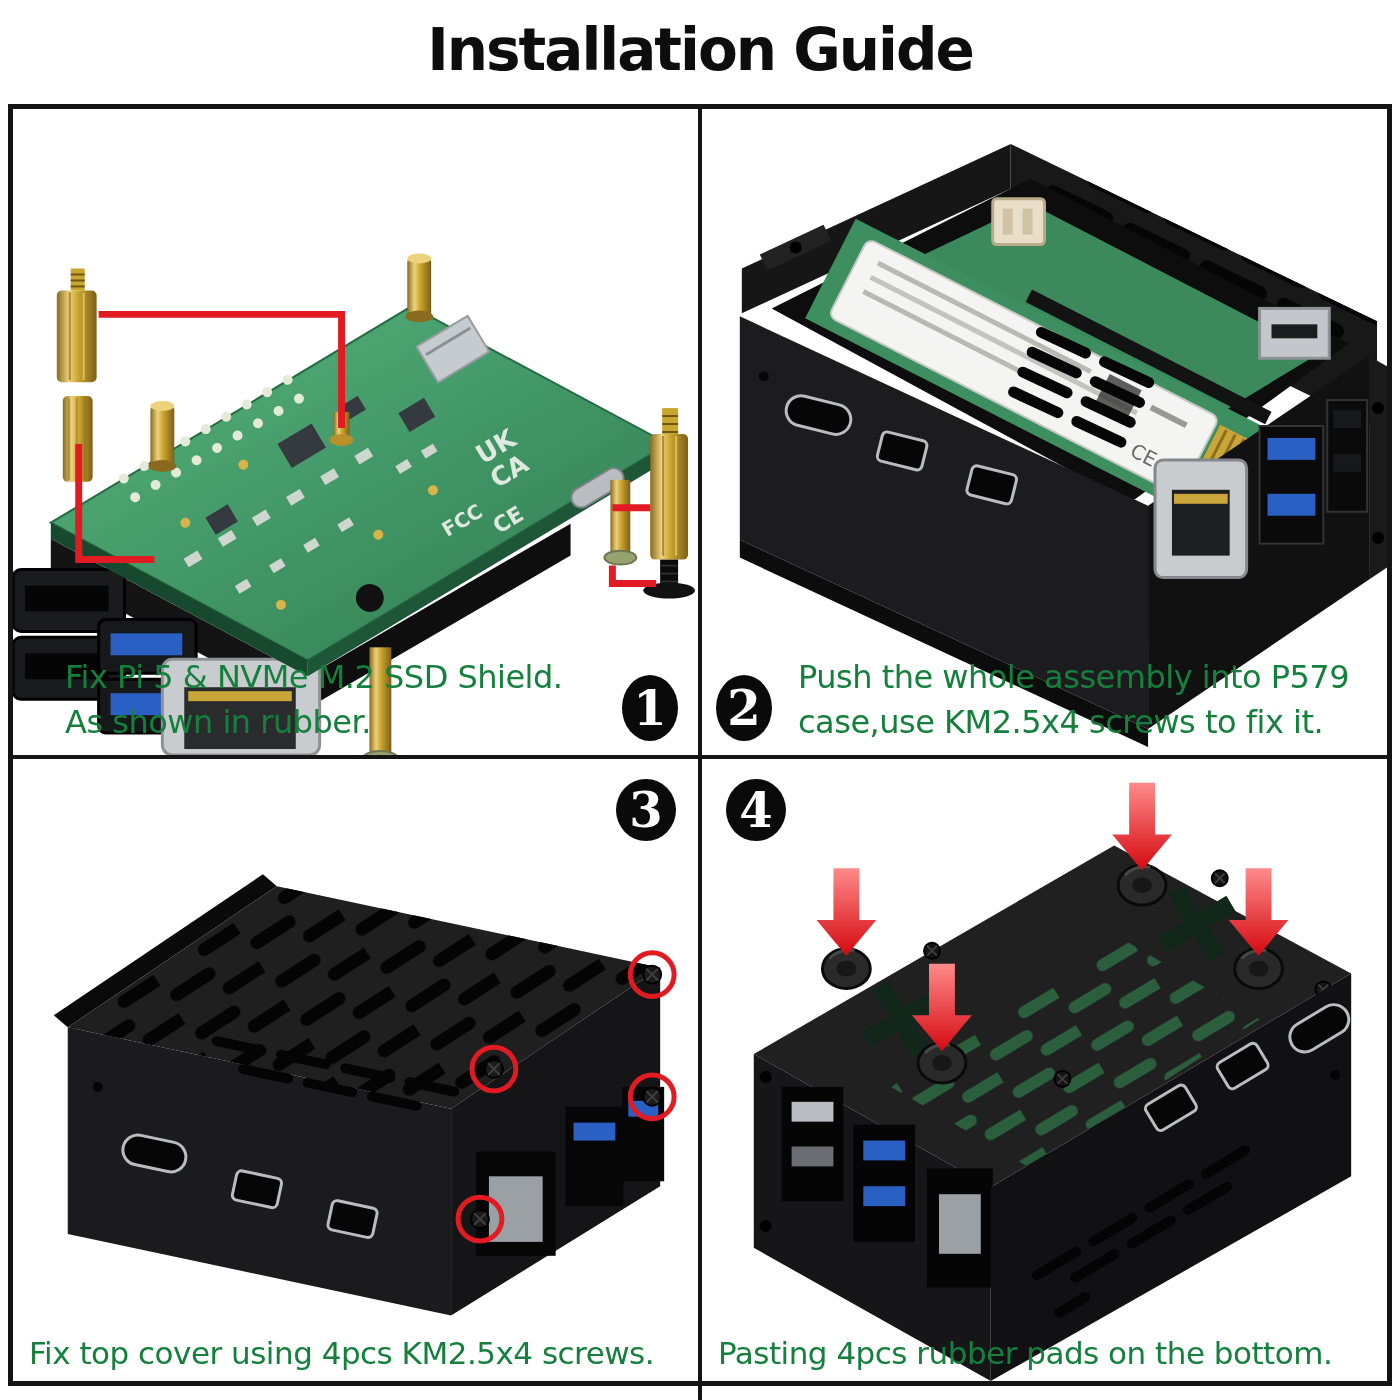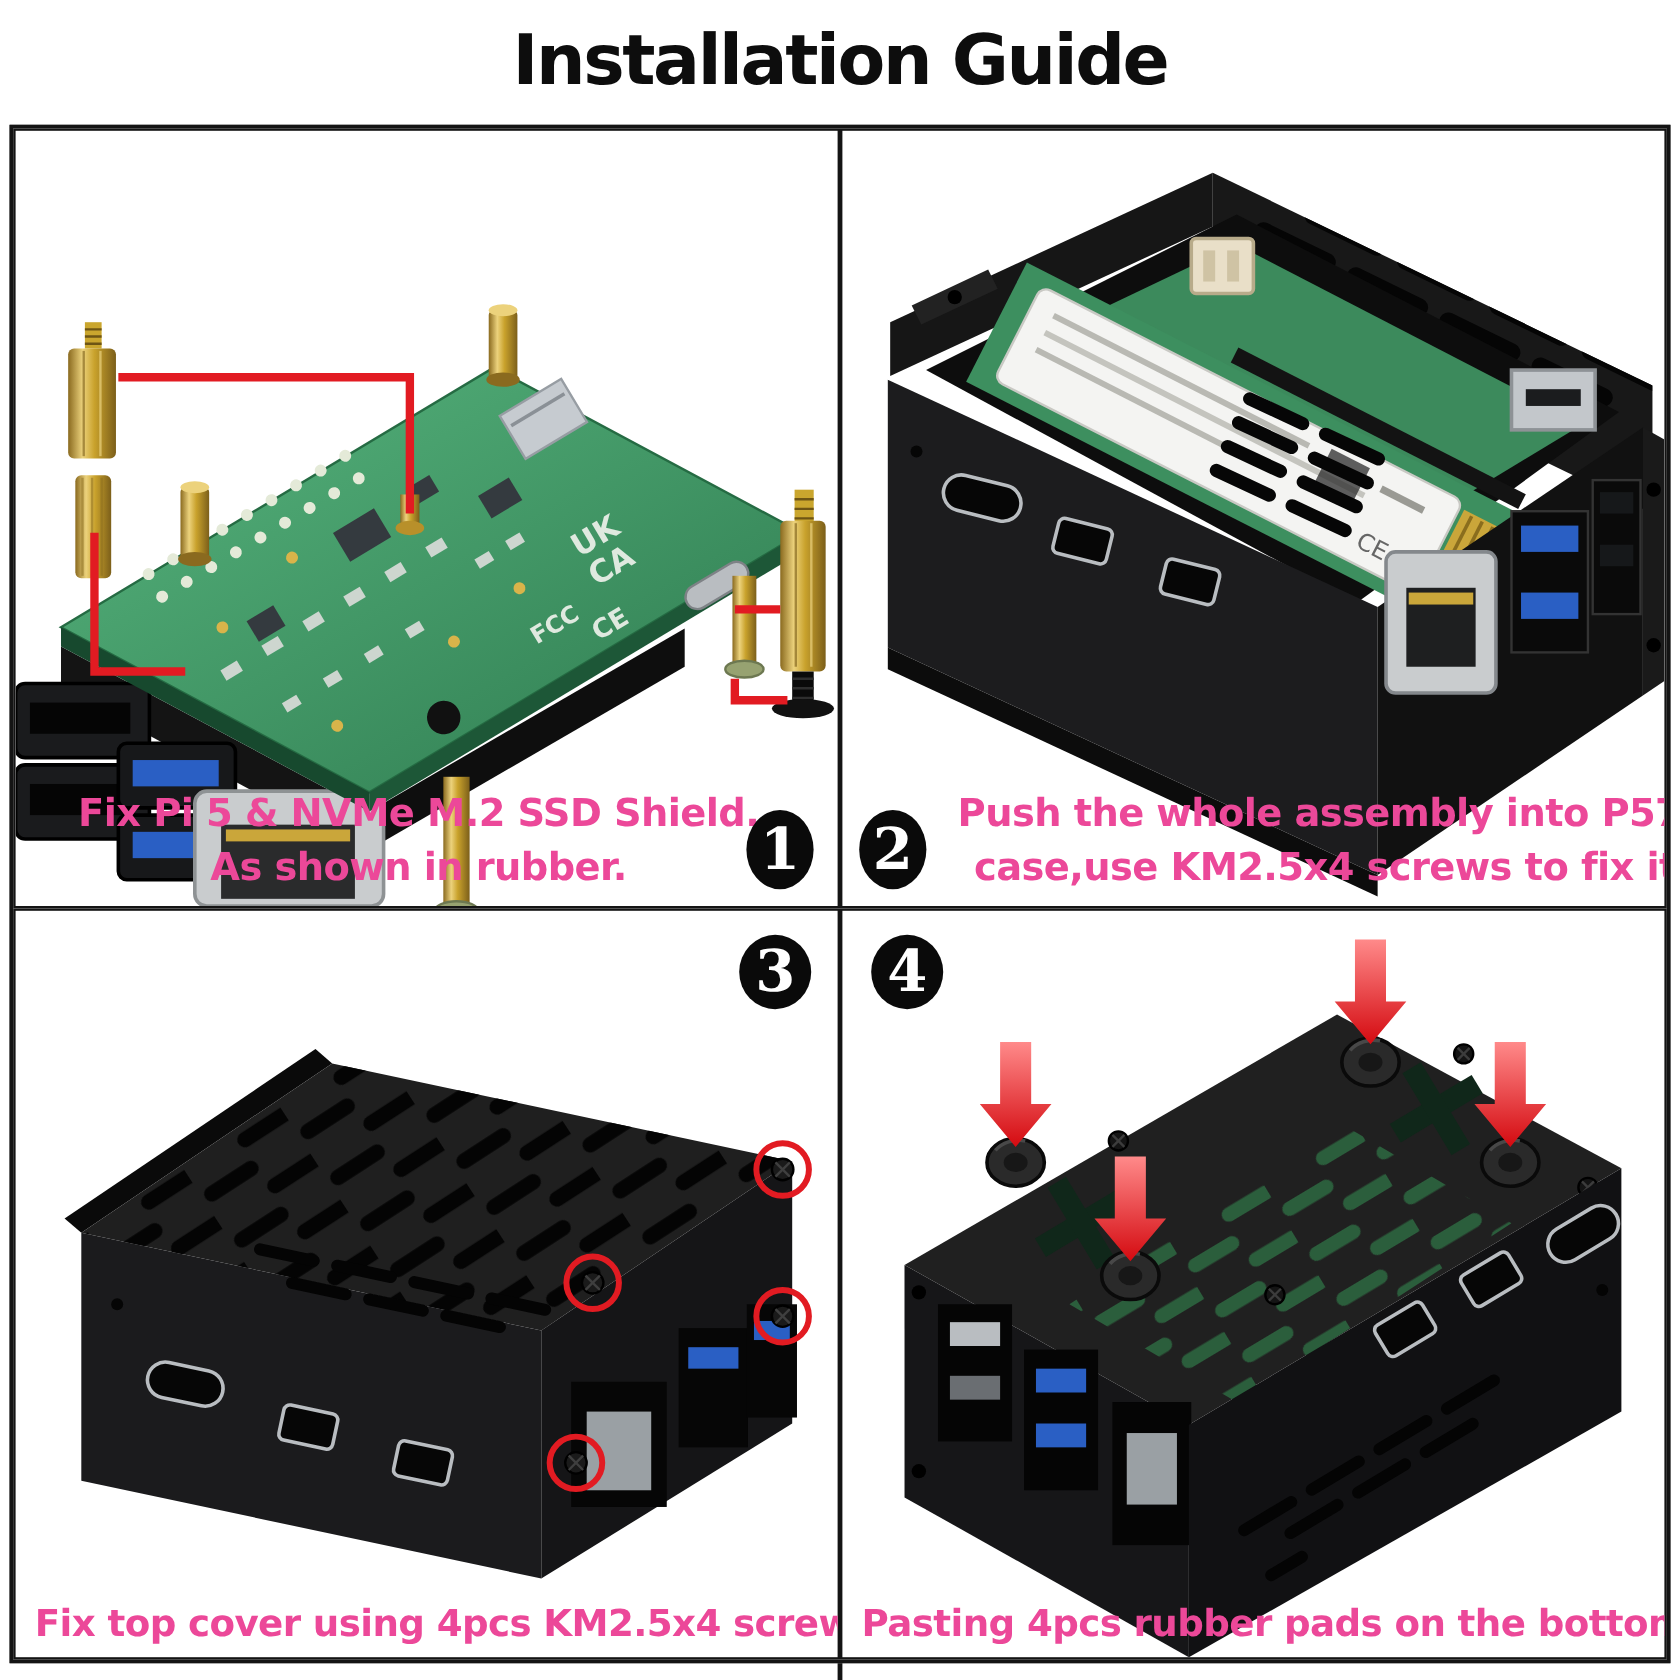--- a/index.html
+++ b/index.html
@@ -3,21 +3,21 @@
 <meta charset="utf-8">
 <style>
   html,body{margin:0;padding:0;background:#fff;width:1400px;height:1400px;overflow:hidden;}
   .page{position:relative;width:1400px;height:1400px;background:#fff;font-family:"DejaVu Sans",sans-serif;padding-left:30px;}
   .title{position:absolute;top:0;left:0;width:1400px;height:100px;display:flex;align-items:center;justify-content:center;
          font-size:58px;font-weight:bold;letter-spacing:-2px;color:#0d0d0d;}
   .grid{position:absolute;left:8px;top:104px;width:1384px;height:1282px;border:3px solid #141414;box-sizing:border-box;
         display:grid;grid-template-columns:1fr 1fr;grid-template-rows:650px 1fr;background:#141414;grid-gap:0;}
   .panel{position:relative;border:2px solid #141414;overflow:hidden;background:#fff;}
   .photo{position:absolute;left:0;top:0;width:100%;height:100%;}
-  .caption{position:absolute;color:#ec4899;font-weight:bold;font-size:32px;letter-spacing:-0.5px;line-height:45px;white-space:nowrap;text-align:center;}
+  .caption{position:absolute;color:#15803d;font-weight:normal;font-size:32px;letter-spacing:-0.5px;line-height:45px;white-space:nowrap;}
   .cap1{left:52px;bottom:10px;}
   .cap2{left:96px;bottom:10px;}
   .cap3{left:16px;bottom:5px;font-size:31px;}
   .cap4{left:16px;bottom:5px;font-size:31px;}
   .badge{position:absolute;width:56px;height:66px;background:#0a0a0a;border-radius:50%;color:#fff;
          font-family:"DejaVu Serif",serif;font-weight:bold;font-size:48px;
          display:flex;align-items:center;justify-content:center;}
   .badge-1{right:20px;bottom:14px;}
   .badge-2{left:14px;bottom:14px;}
   .badge-3{right:22px;top:20px;width:60px;height:62px;}

